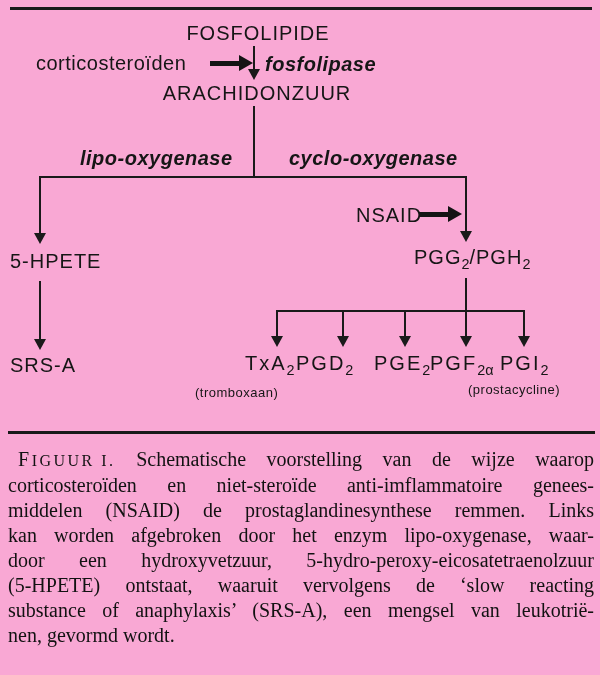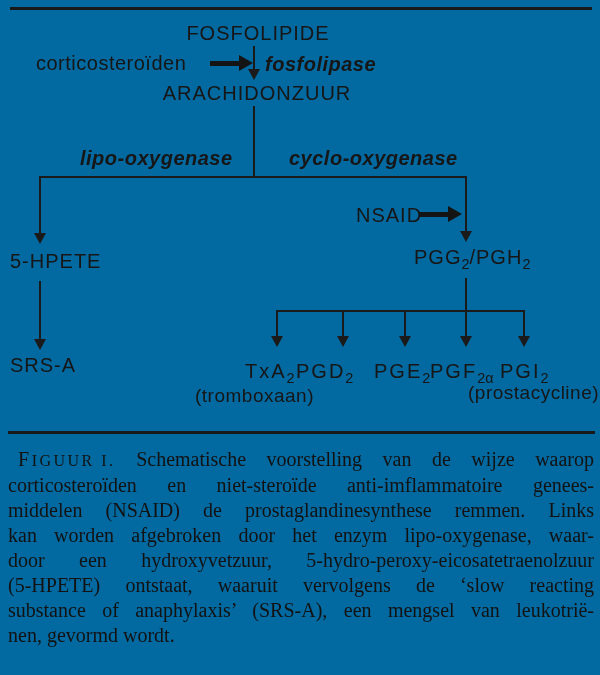--- a/index.html
+++ b/index.html
@@ -1,37 +1,37 @@
 <!DOCTYPE html>
 <html><head>
 <meta charset="utf-8">
 <style>
   html, body { margin: 0; padding: 0; }
   body { background: #e8e8e6; }
   #paper {
     position: relative;
     width: 600px; height: 675px;
-    background: #0369a1;
+    background: #f9a8d4;
     color: #151515;
     overflow: hidden;
     font-family: "Liberation Sans", sans-serif;
   }
   .rule { position: absolute; background: #191919; height: 3px; }
   
   .dlab {
     position: absolute;
     font-size: 20px;
     letter-spacing: 1px;
     white-space: nowrap;
     color: #161616;
   }
   .center { text-align: center; }
   .ital { font-style: italic; letter-spacing: 0.5px; font-weight: bold; }
-  .prod { letter-spacing: 2px; margin-top: 8px; }
-  .note { font-size: 19px; letter-spacing: 0.5px; }
+  .prod { letter-spacing: 2px; }
+  .note { font-size: 13px; letter-spacing: 0.5px; }
   sub.s { font-size: 0.72em; vertical-align: -0.35em; letter-spacing: 0; }
   
   .vline { position: absolute; width: 2px; background: #1a1a1a; }
   .hline { position: absolute; height: 2px; background: #1a1a1a; }
   .head-down {
     position: absolute; width: 0; height: 0;
     border-left: 6px solid transparent;
     border-right: 6px solid transparent;
     border-top: 11px solid #1a1a1a;
   }

